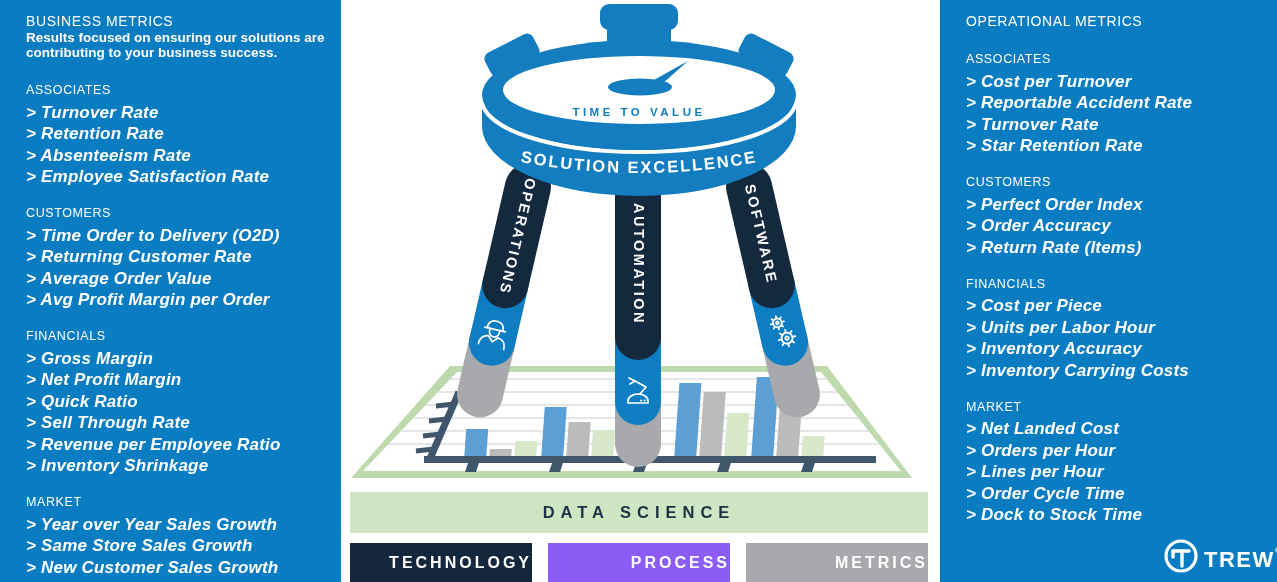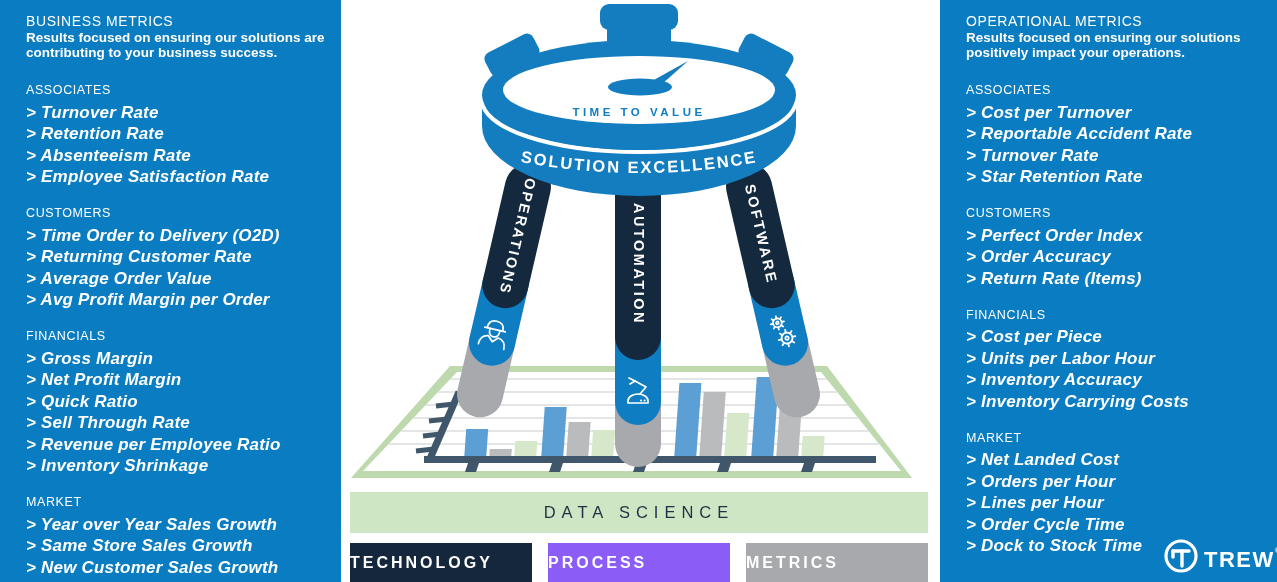--- a/index.html
+++ b/index.html
@@ -13,23 +13,23 @@
   .panel-title{font-size:14px;font-weight:400;letter-spacing:.6px;line-height:16px;}
   .panel-sub{font-size:13.5px;font-weight:700;line-height:15px;margin-top:1px;width:300px;}
   .sec-heading{font-size:12.5px;font-weight:400;letter-spacing:.6px;margin-top:23px;margin-bottom:4px;}
   .metric-item{font-size:17px;font-weight:700;letter-spacing:.2px;line-height:13px;margin-top:8.5px;font-style:italic;}
   
   #tower-svg{position:absolute;left:336px;top:0;}
   svg text{font-family:"Liberation Sans",sans-serif;font-weight:700;}
   
   .foundation{position:absolute;left:350px;top:492px;width:578px;height:41px;background:#cfe6c5;
               display:flex;align-items:center;justify-content:center;}
-  .foundation span{color:#1d3142;font-size:16.5px;font-weight:400;letter-spacing:6px;}
+  .foundation span{color:#1d3142;font-size:16.5px;font-weight:700;letter-spacing:6px;}
   .pillars{position:absolute;left:350px;top:543px;width:578px;display:flex;gap:16px;}
-  .pillar{flex:1;height:39px;display:flex;align-items:center;justify-content:flex-start;
+  .pillar{flex:1;height:39px;display:flex;align-items:center;justify-content:flex-end;
           color:#fff;font-size:16px;font-weight:700;letter-spacing:3px;}
   .pillar-tech{background:#14273c;}
   .pillar-process{background:#8b5cf6;}
   .pillar-people{background:#a7a9ac;}
   
   .logo{position:absolute;left:1163px;top:533px;display:flex;align-items:center;gap:5px;color:#fff;}
   .logo-text{font-size:22px;font-weight:700;letter-spacing:1.5px;line-height:36px;}
   .logo-reg{font-size:7px;vertical-align:14px;font-weight:700;}
 </style>
 </head>
@@ -60,21 +60,20 @@
         <div class="metric-item">&gt; Inventory Shrinkage</div>
         <div class="sec-heading">MARKET</div>
         <div class="metric-item">&gt; Year over Year Sales Growth</div>
         <div class="metric-item">&gt; Same Store Sales Growth</div>
         <div class="metric-item">&gt; New Customer Sales Growth</div>
       </div>
   </div>
 
   <div class="panel panel-right">
     <div class="panel-title">OPERATIONAL METRICS</div>
-    <div class="panel-sub">Results focused on ensuring our solutions positively impact your operations.</div>
     <div>
         <div class="sec-heading">ASSOCIATES</div>
         <div class="metric-item">&gt; Cost per Turnover</div>
         <div class="metric-item">&gt; Reportable Accident Rate</div>
         <div class="metric-item">&gt; Turnover Rate</div>
         <div class="metric-item">&gt; Star Retention Rate</div>
         <div class="sec-heading">CUSTOMERS</div>
         <div class="metric-item">&gt; Perfect Order Index</div>
         <div class="metric-item">&gt; Order Accuracy</div>
         <div class="metric-item">&gt; Return Rate (Items)</div>

